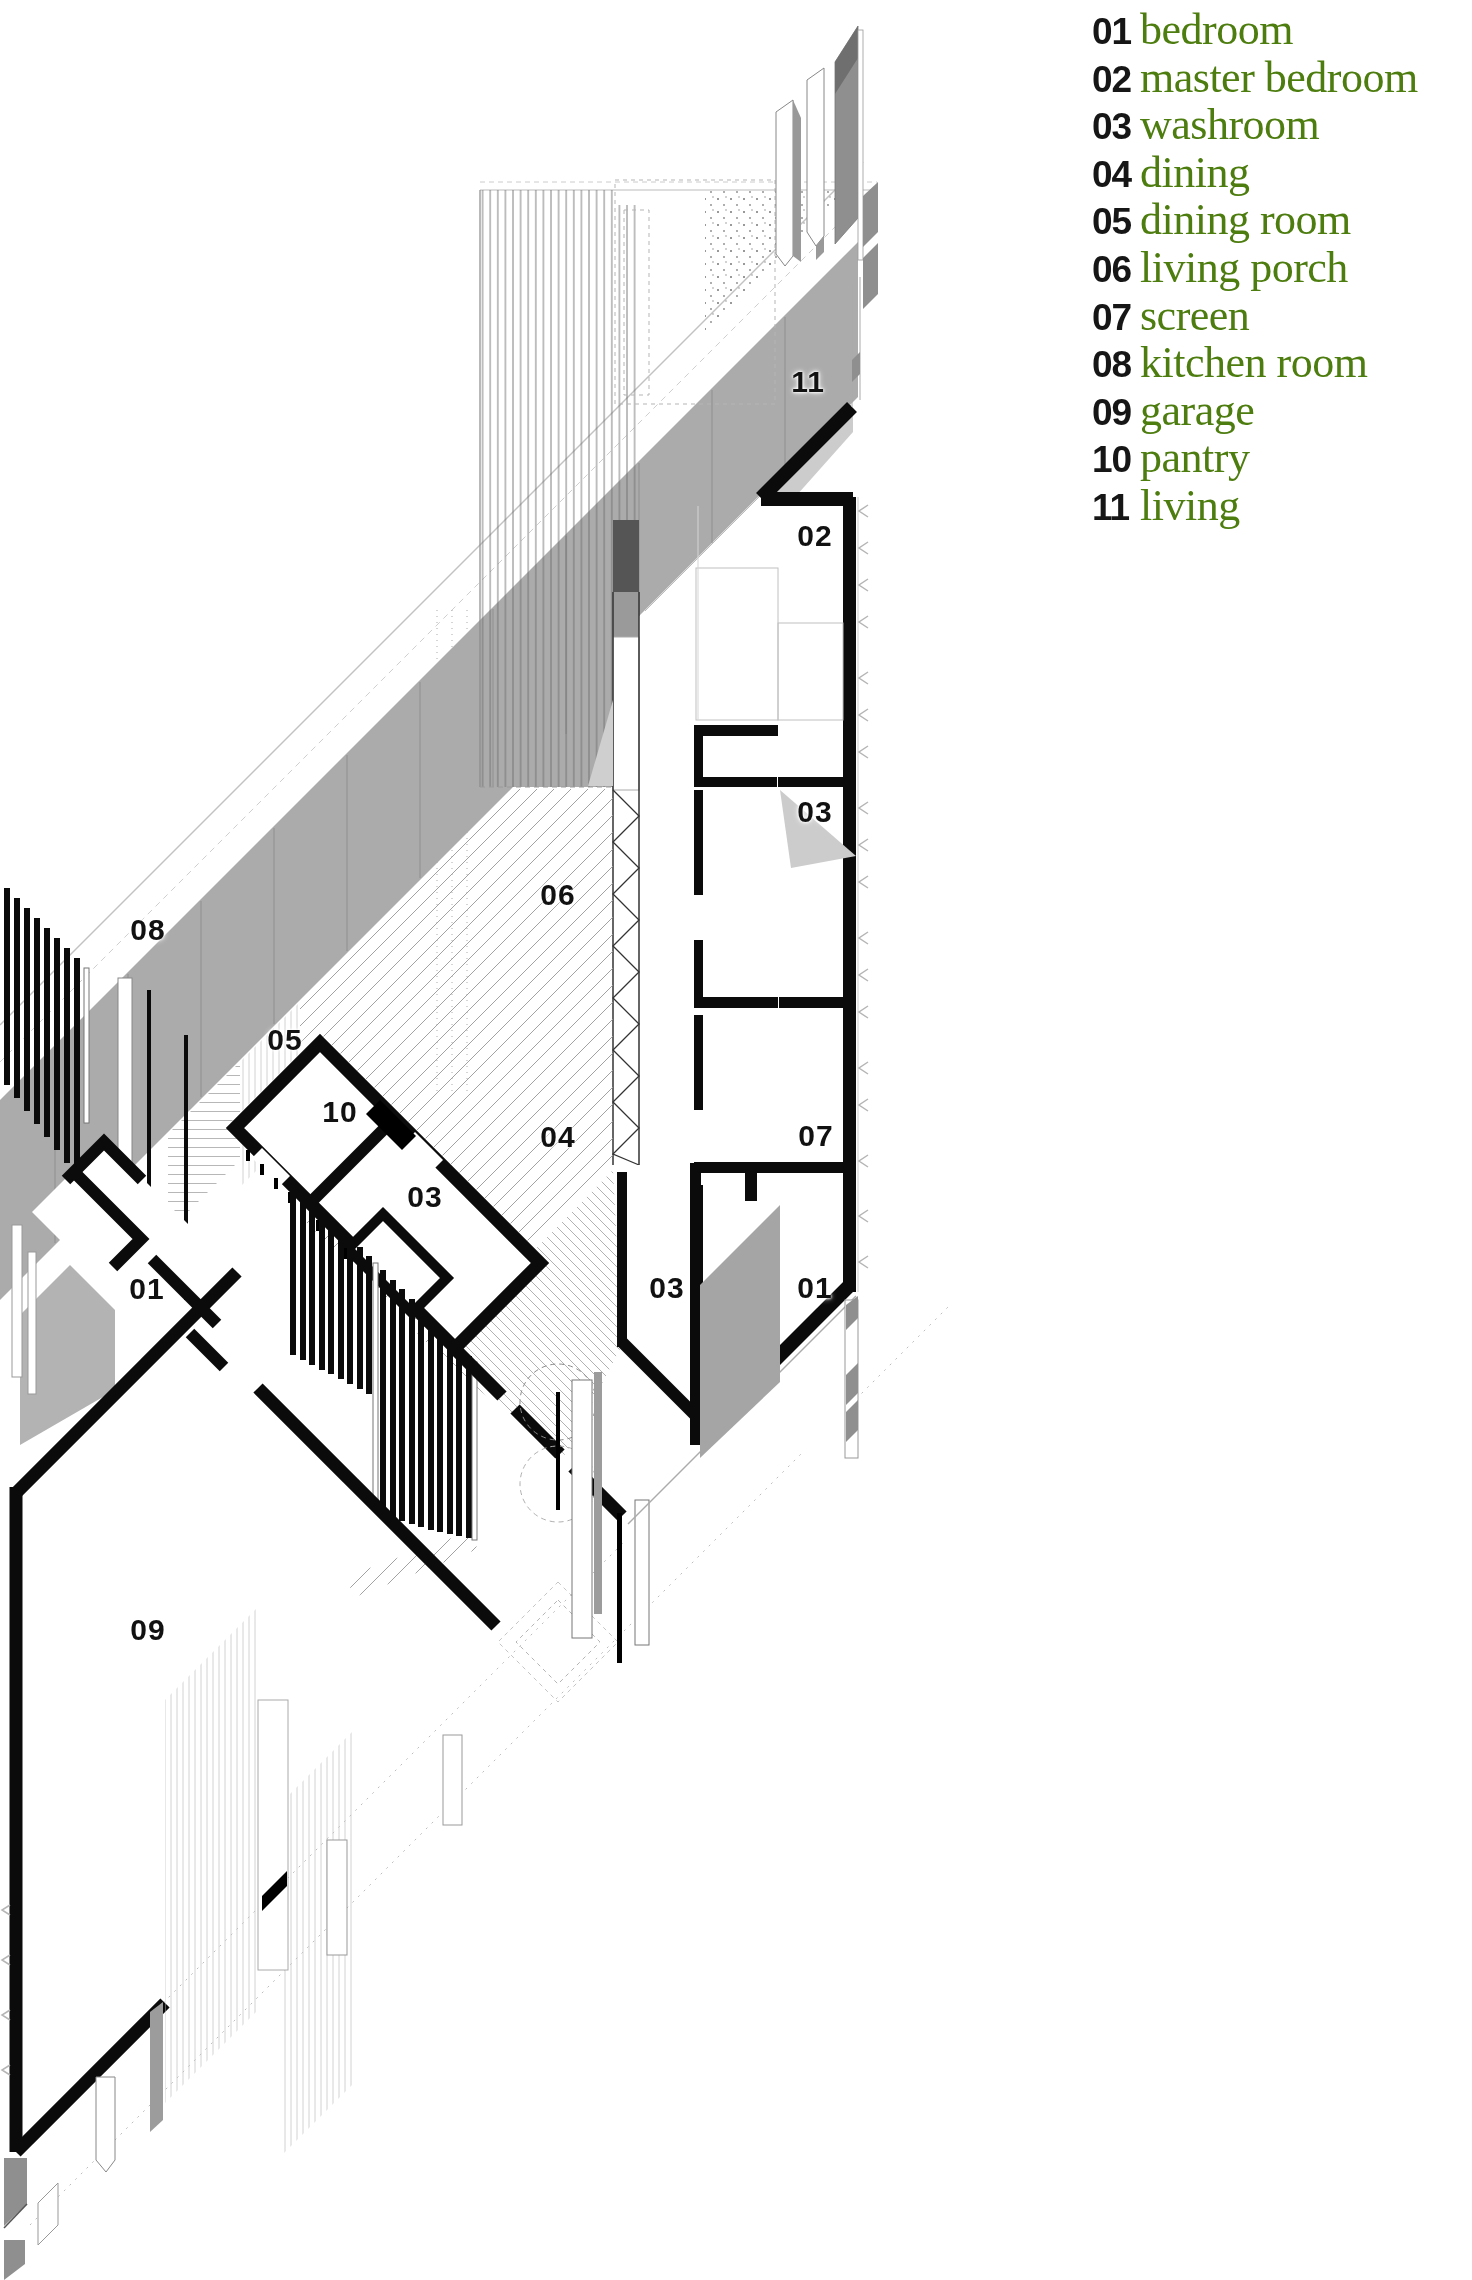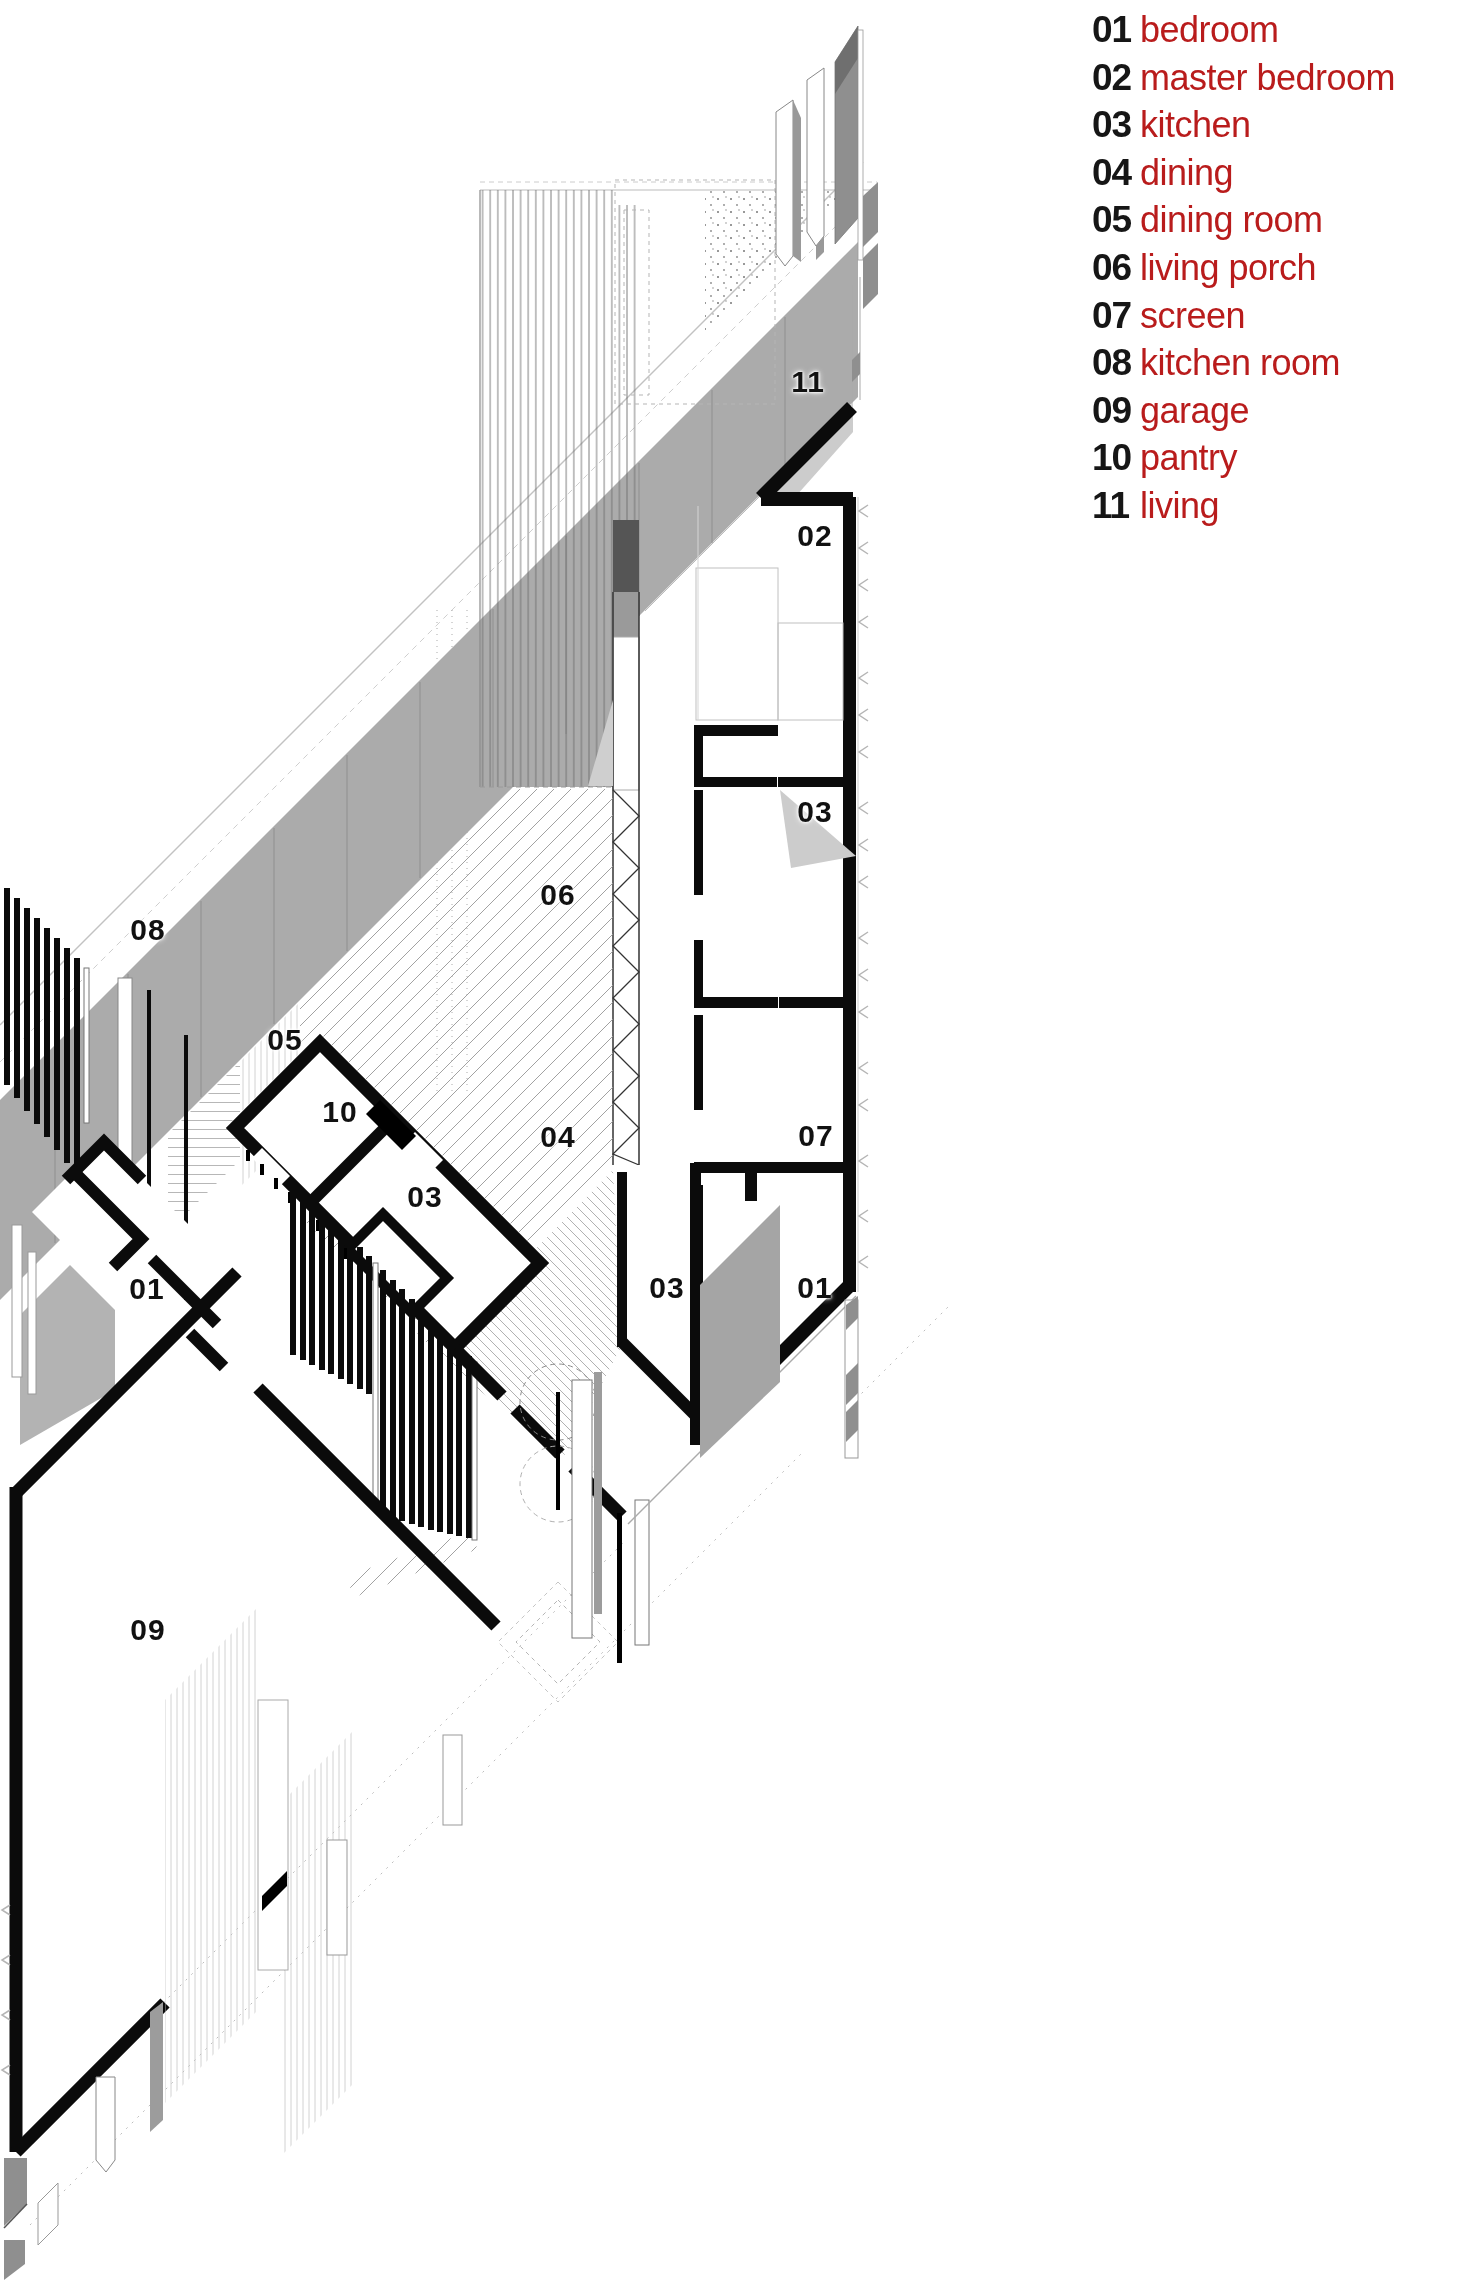--- a/index.html
+++ b/index.html
@@ -5,21 +5,21 @@
   html,body{margin:0;padding:0;background:#fff;}
   .sheet{position:relative;width:1472px;height:2280px;background:#fff;overflow:hidden;
          font-family:"Liberation Sans",sans-serif;}
   .drawing{position:absolute;left:0;top:0;}
   .plan-label{position:absolute;transform:translate(-50%,-50%);
       font:600 30px/30px "Liberation Sans",sans-serif;color:#111;letter-spacing:1px;
       text-shadow:0 0 3px #fff,0 0 3px #fff,0 0 6px #fff;white-space:nowrap;}
   .legend{position:absolute;left:1092px;top:6px;}
   .legend-row{display:flex;align-items:baseline;height:47.6px;}
   .legend-num{font-weight:700;font-size:37px;line-height:47.6px;color:#161616;width:48px;letter-spacing:-1px;}
-  .legend-label{font-weight:400;font-size:36px;line-height:47.6px;color:#b91c1c;letter-spacing:-0.5px;}
+  .legend-label{font-weight:400;font-size:44px;line-height:47.6px;color:#4d7c0f;letter-spacing:-0.5px;font-family:Liberation Serif, serif;}
 </style>
 </head>
 <body>
 
 <div class="sheet">
 
 <svg class="drawing" width="1472" height="2280" viewBox="0 0 1472 2280">
   <defs>
     <pattern id="pv" width="7.6" height="8" patternUnits="userSpaceOnUse">
       <path d="M3.8,0 V8" stroke="#6e6e6e" stroke-width="0.9"></path>
@@ -304,21 +304,21 @@
   <div class="legend-row">
     <span class="legend-num">01</span>
     <span class="legend-label">bedroom</span>
   </div>
   <div class="legend-row">
     <span class="legend-num">02</span>
     <span class="legend-label">master bedroom</span>
   </div>
   <div class="legend-row">
     <span class="legend-num">03</span>
-    <span class="legend-label">kitchen</span>
+    <span class="legend-label">washroom</span>
   </div>
   <div class="legend-row">
     <span class="legend-num">04</span>
     <span class="legend-label">dining</span>
   </div>
   <div class="legend-row">
     <span class="legend-num">05</span>
     <span class="legend-label">dining room</span>
   </div>
   <div class="legend-row">

